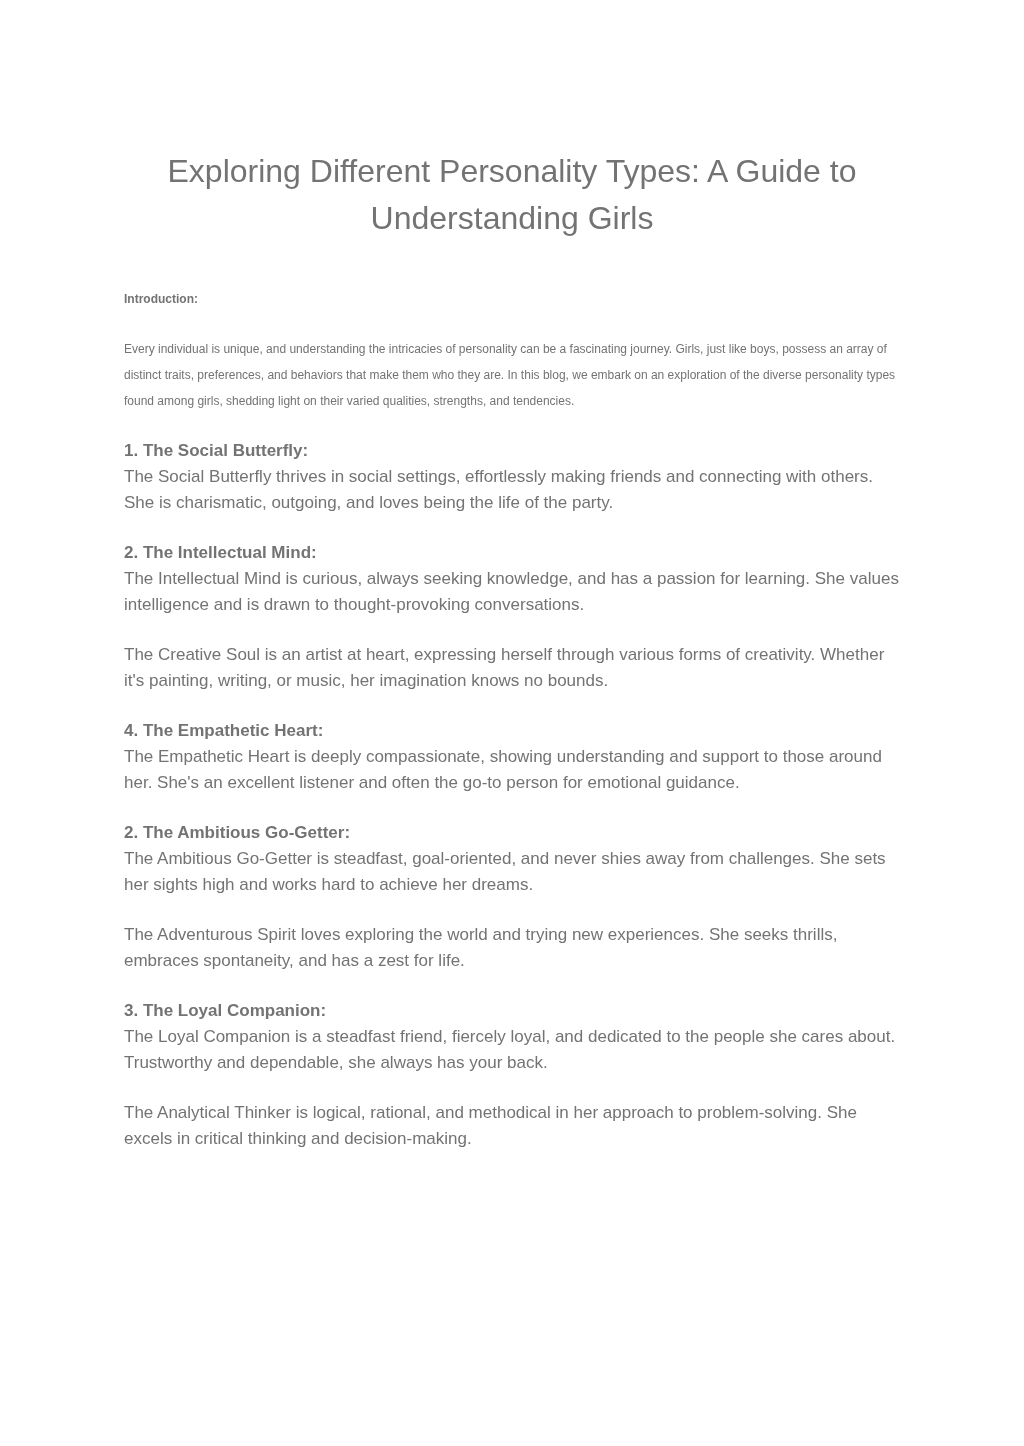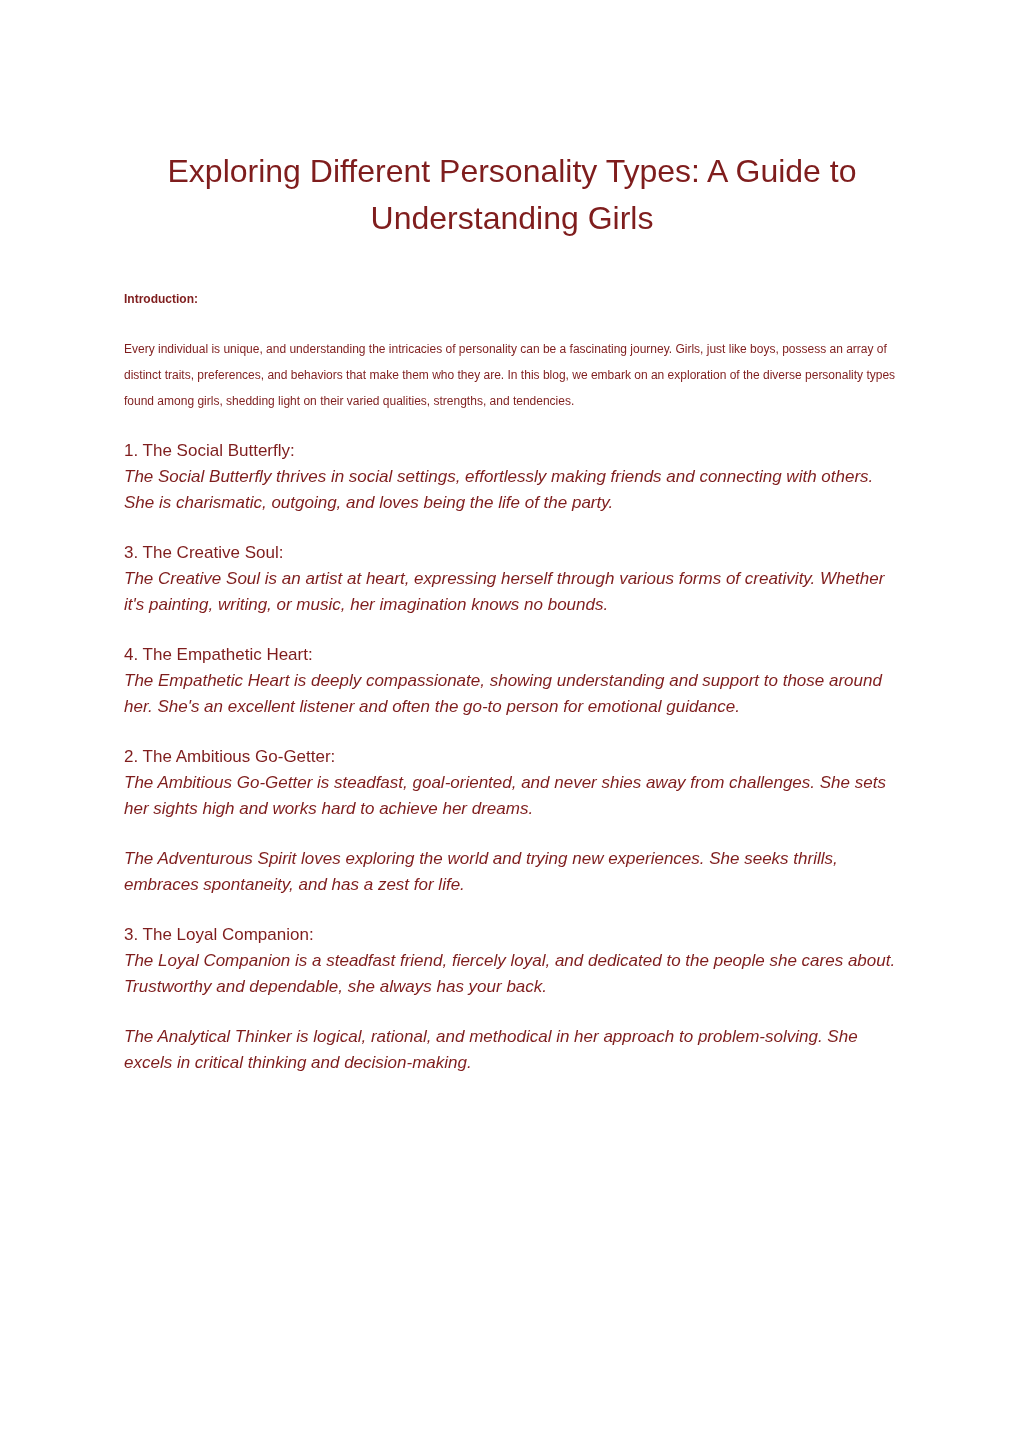--- a/index.html
+++ b/index.html
@@ -5,21 +5,21 @@
   html, body {
     margin: 0;
     padding: 0;
     background: #ffffff;
   }
   .page {
     position: relative;
     width: 1024px;
     height: 1446px;
     background: #ffffff;
-    color: #7f1d1d;
+    color: #737373;
     font-family: "Liberation Sans", "DejaVu Sans", sans-serif;
     box-sizing: border-box;
     padding: 148px 124px 0 124px;
     overflow: hidden;
   }
   .doc-title {
     font-size: 32px;
     line-height: 47px;
     font-weight: 700;
     text-align: center;
@@ -31,50 +31,52 @@
   .doc-title { font-weight: 400; }
   .para {
     font-size: 12px;
     line-height: 26px;
     margin: 0 0 24px 0;
   }
   .para.bold { font-weight: 700; }
   .section .heading {
     font-size: 17px;
     line-height: 26px;
-    font-weight: 400;
+    font-weight: 700;
     margin: 0;
   }
   .section .body {
     font-size: 17px;
     line-height: 26px;
     margin: 0;
-    font-style: italic;
   }
   .section { margin: 0 0 24px 0; }
 </style>
 </head>
 <body>
 
 <div class="page">
 
   <h1 class="doc-title">Exploring Different Personality Types: A Guide to Understanding Girls</h1>
 
   <p class="para bold">Introduction:</p>
 
   <p class="para">Every individual is unique, and understanding the intricacies of personality can be a fascinating journey. Girls, just like boys, possess an array of distinct traits, preferences, and behaviors that make them who they are. In this blog, we embark on an exploration of the diverse personality types found among girls, shedding light on their varied qualities, strengths, and tendencies.</p>
 
   <div class="section">
     <p class="heading">1. The Social Butterfly:</p>
     <p class="body">The Social Butterfly thrives in social settings, effortlessly making friends and connecting with others. She is charismatic, outgoing, and loves being the life of the party.</p>
   </div>
 
+  <div class="section">
+    <p class="heading">2. The Intellectual Mind:</p>
+    <p class="body">The Intellectual Mind is curious, always seeking knowledge, and has a passion for learning. She values intelligence and is drawn to thought-provoking conversations.</p>
+  </div>
 
   <div class="section">
-    <p class="heading">3. The Creative Soul:</p>
     <p class="body">The Creative Soul is an artist at heart, expressing herself through various forms of creativity. Whether it's painting, writing, or music, her imagination knows no bounds.</p>
   </div>
 
   <div class="section">
     <p class="heading">4. The Empathetic Heart:</p>
     <p class="body">The Empathetic Heart is deeply compassionate, showing understanding and support to those around her. She's an excellent listener and often the go-to person for emotional guidance.</p>
   </div>
 
   <div class="section">
     <p class="heading">2. The Ambitious Go-Getter:</p>

